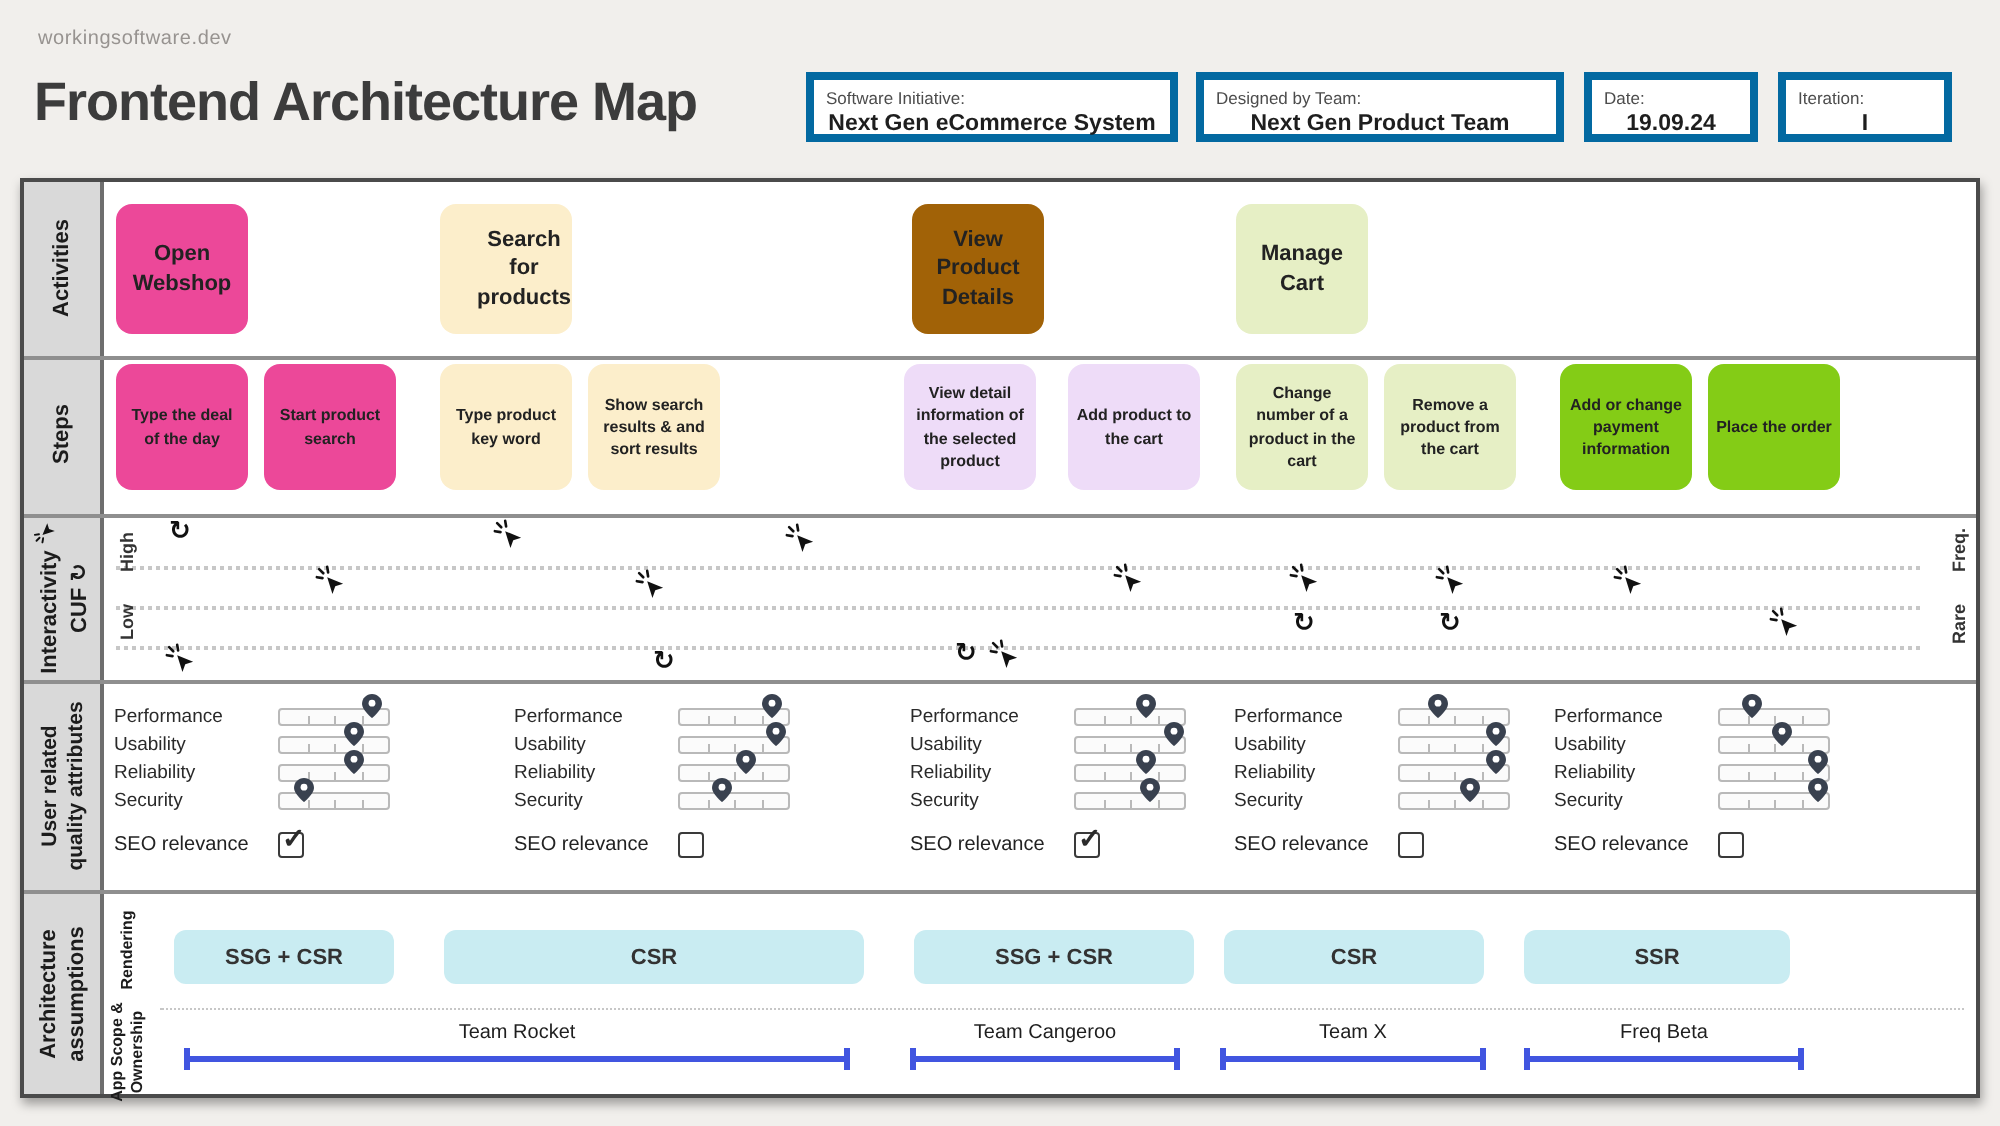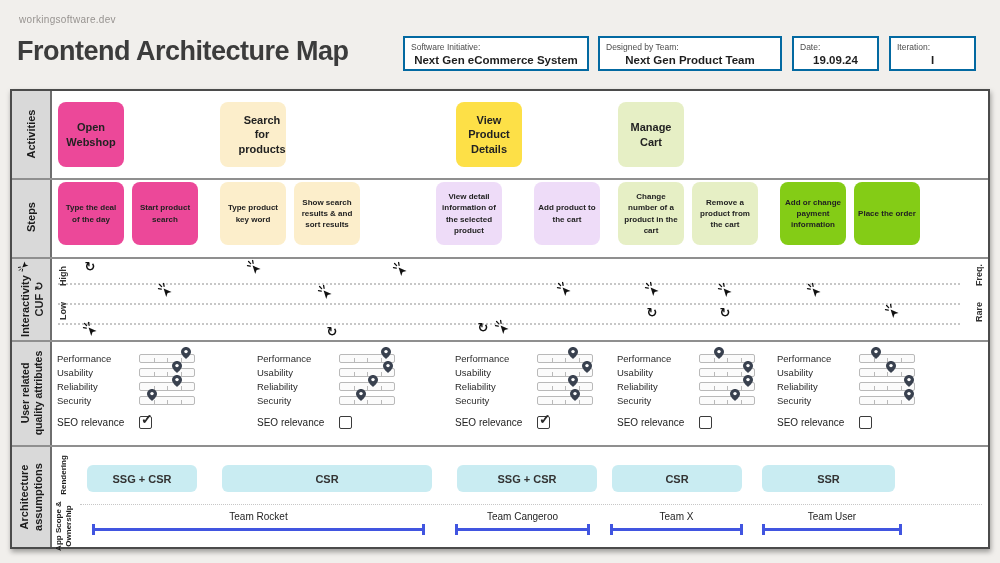--- a/index.html
+++ b/index.html
@@ -7,42 +7,42 @@
   body {
     position:relative;
     background:#f1efec;
     font-family:"Liberation Sans", sans-serif;
     overflow:hidden;
     color:#222;
   }
   .site { position:absolute; left:19px; top:14px; font-size:10px; color:#979390; letter-spacing:.3px; }
   .title { position:absolute; left:17px; top:36px; font-size:27px; font-weight:800; color:#3c3c3c; letter-spacing:-.5px; }
 
-  .info-box { position:absolute; top:36px; height:35px; background:#ffffff; border:2px solid #0369a1; }
+  .info-box { position:absolute; top:36px; height:35px; background:#ffffff; border:4px solid #0369a1; }
   .info-box .lbl { position:absolute; left:6px; top:4px; font-size:8.5px; color:#4c4c4c; }
   .info-box .val { position:absolute; left:0; right:0; top:16px; text-align:center; font-size:11.5px; font-weight:700; color:#1e1e1e; }
 
   .grid {
     position:absolute; left:10px; top:89px; width:980px; height:460px;
     background:#ffffff; border:2px solid #4b4b4b;
     box-shadow:1px 3px 5px rgba(0,0,0,.35);
   }
   .sidebar-cell { position:absolute; left:0; width:40px; background:#d9d9d9; border-right:2px solid #6e6e6e; }
   .row-sep { position:absolute; left:0; right:0; height:2px; background:#8f8f8f; }
 
   .vlabel { position:absolute; white-space:nowrap; transform:translate(-50%,-50%) rotate(-90deg); font-weight:700; font-size:11px; color:#1c1c1c; text-align:center; line-height:1.25; }
   .vlabel.small { font-size:8px; font-weight:700; }
   .vlabel.axis { font-size:9px; color:#333; }
 
   .box { position:absolute; border-radius:8px; display:flex; align-items:center; justify-content:center; text-align:center; color:#222; }
   .activity { width:66px; height:65px; top:11px; font-size:11px; font-weight:700; line-height:1.3; padding:2px; }
   .step { width:66px; height:63px; top:91px; font-size:8px; font-weight:600; line-height:1.4; padding:3px; }
   .c-cyan   { background:#ec4899; }
   .c-yellow { background:#fceecb; }
-  .c-purple { background:#fde047; }
+  .c-purple { background:#a16207; }
   .c-purple-lt { background:#eedcf8; }
   .c-green  { background:#e6efc5; }
   .c-pink   { background:#f8c9e7; }
   .c-pink-lt{ background:#84cc16; }
 
   .dotted { position:absolute; height:0; border-top:2px dotted #c7c7c7; }
   .marker { position:absolute; transform:translate(-50%,-50%); line-height:0; }
   .marker.refresh { font-size:13px; font-weight:700; color:#111; line-height:13px; font-family:"DejaVu Sans", sans-serif; }
 
   .qa-col { position:absolute; top:260px; width:150px; }
@@ -124,21 +124,21 @@
 
   <div class="box activity c-cyan" style="left:46px;">Open Webshop</div>
   <div class="box activity c-yellow" style="left:208px;padding-left:20px;">Search for products</div>
   <div class="box activity c-purple" style="left:444px;">View Product Details</div>
   <div class="box activity c-green" style="left:606px;">Manage Cart</div>
 
   <div class="box step c-cyan" style="left:46px;">Type the deal of the day</div>
   <div class="box step c-cyan" style="left:120px;">Start product search</div>
   <div class="box step c-yellow" style="left:208px;">Type product key word</div>
   <div class="box step c-yellow" style="left:282px;">Show search results &amp; and sort results</div>
-  <div class="box step c-purple-lt" style="left:424px;">View detail information of the selected product</div>
+  <div class="box step c-purple-lt" style="left:440px;">View detail information of the selected product</div>
   <div class="box step c-purple-lt" style="left:522px;">Add product to the cart</div>
   <div class="box step c-green" style="left:606px;">Change number of a product in the cart</div>
   <div class="box step c-green" style="left:680px;">Remove a product from the cart</div>
   <div class="box step c-pink-lt" style="left:768px;">Add or change payment information</div>
   <div class="box step c-pink-lt" style="left:842px;">Place the order</div>
 
   <div class="dotted" style="left:46px;right:28px;top:192px;"></div>
   <div class="dotted" style="left:46px;right:28px;top:212px;"></div>
   <div class="dotted" style="left:46px;right:28px;top:232px;"></div>
   <div class="vlabel axis" style="left:52px;top:185px;">High</div>
@@ -545,20 +545,20 @@
   </div>
   <div class="team-wrap" style="left:598px;width:133px;">
     <div class="team-name">Team X</div>
     <div class="team-line">
         <span class="bar"></span>
         <i class="cap l"></i>
         <i class="cap r"></i>
       </div>
   </div>
   <div class="team-wrap" style="left:750px;width:140px;">
-    <div class="team-name">Team User</div>
+    <div class="team-name">Freq Beta</div>
     <div class="team-line">
         <span class="bar"></span>
         <i class="cap l"></i>
         <i class="cap r"></i>
       </div>
   </div>
 </div>
 
 </body></html>

